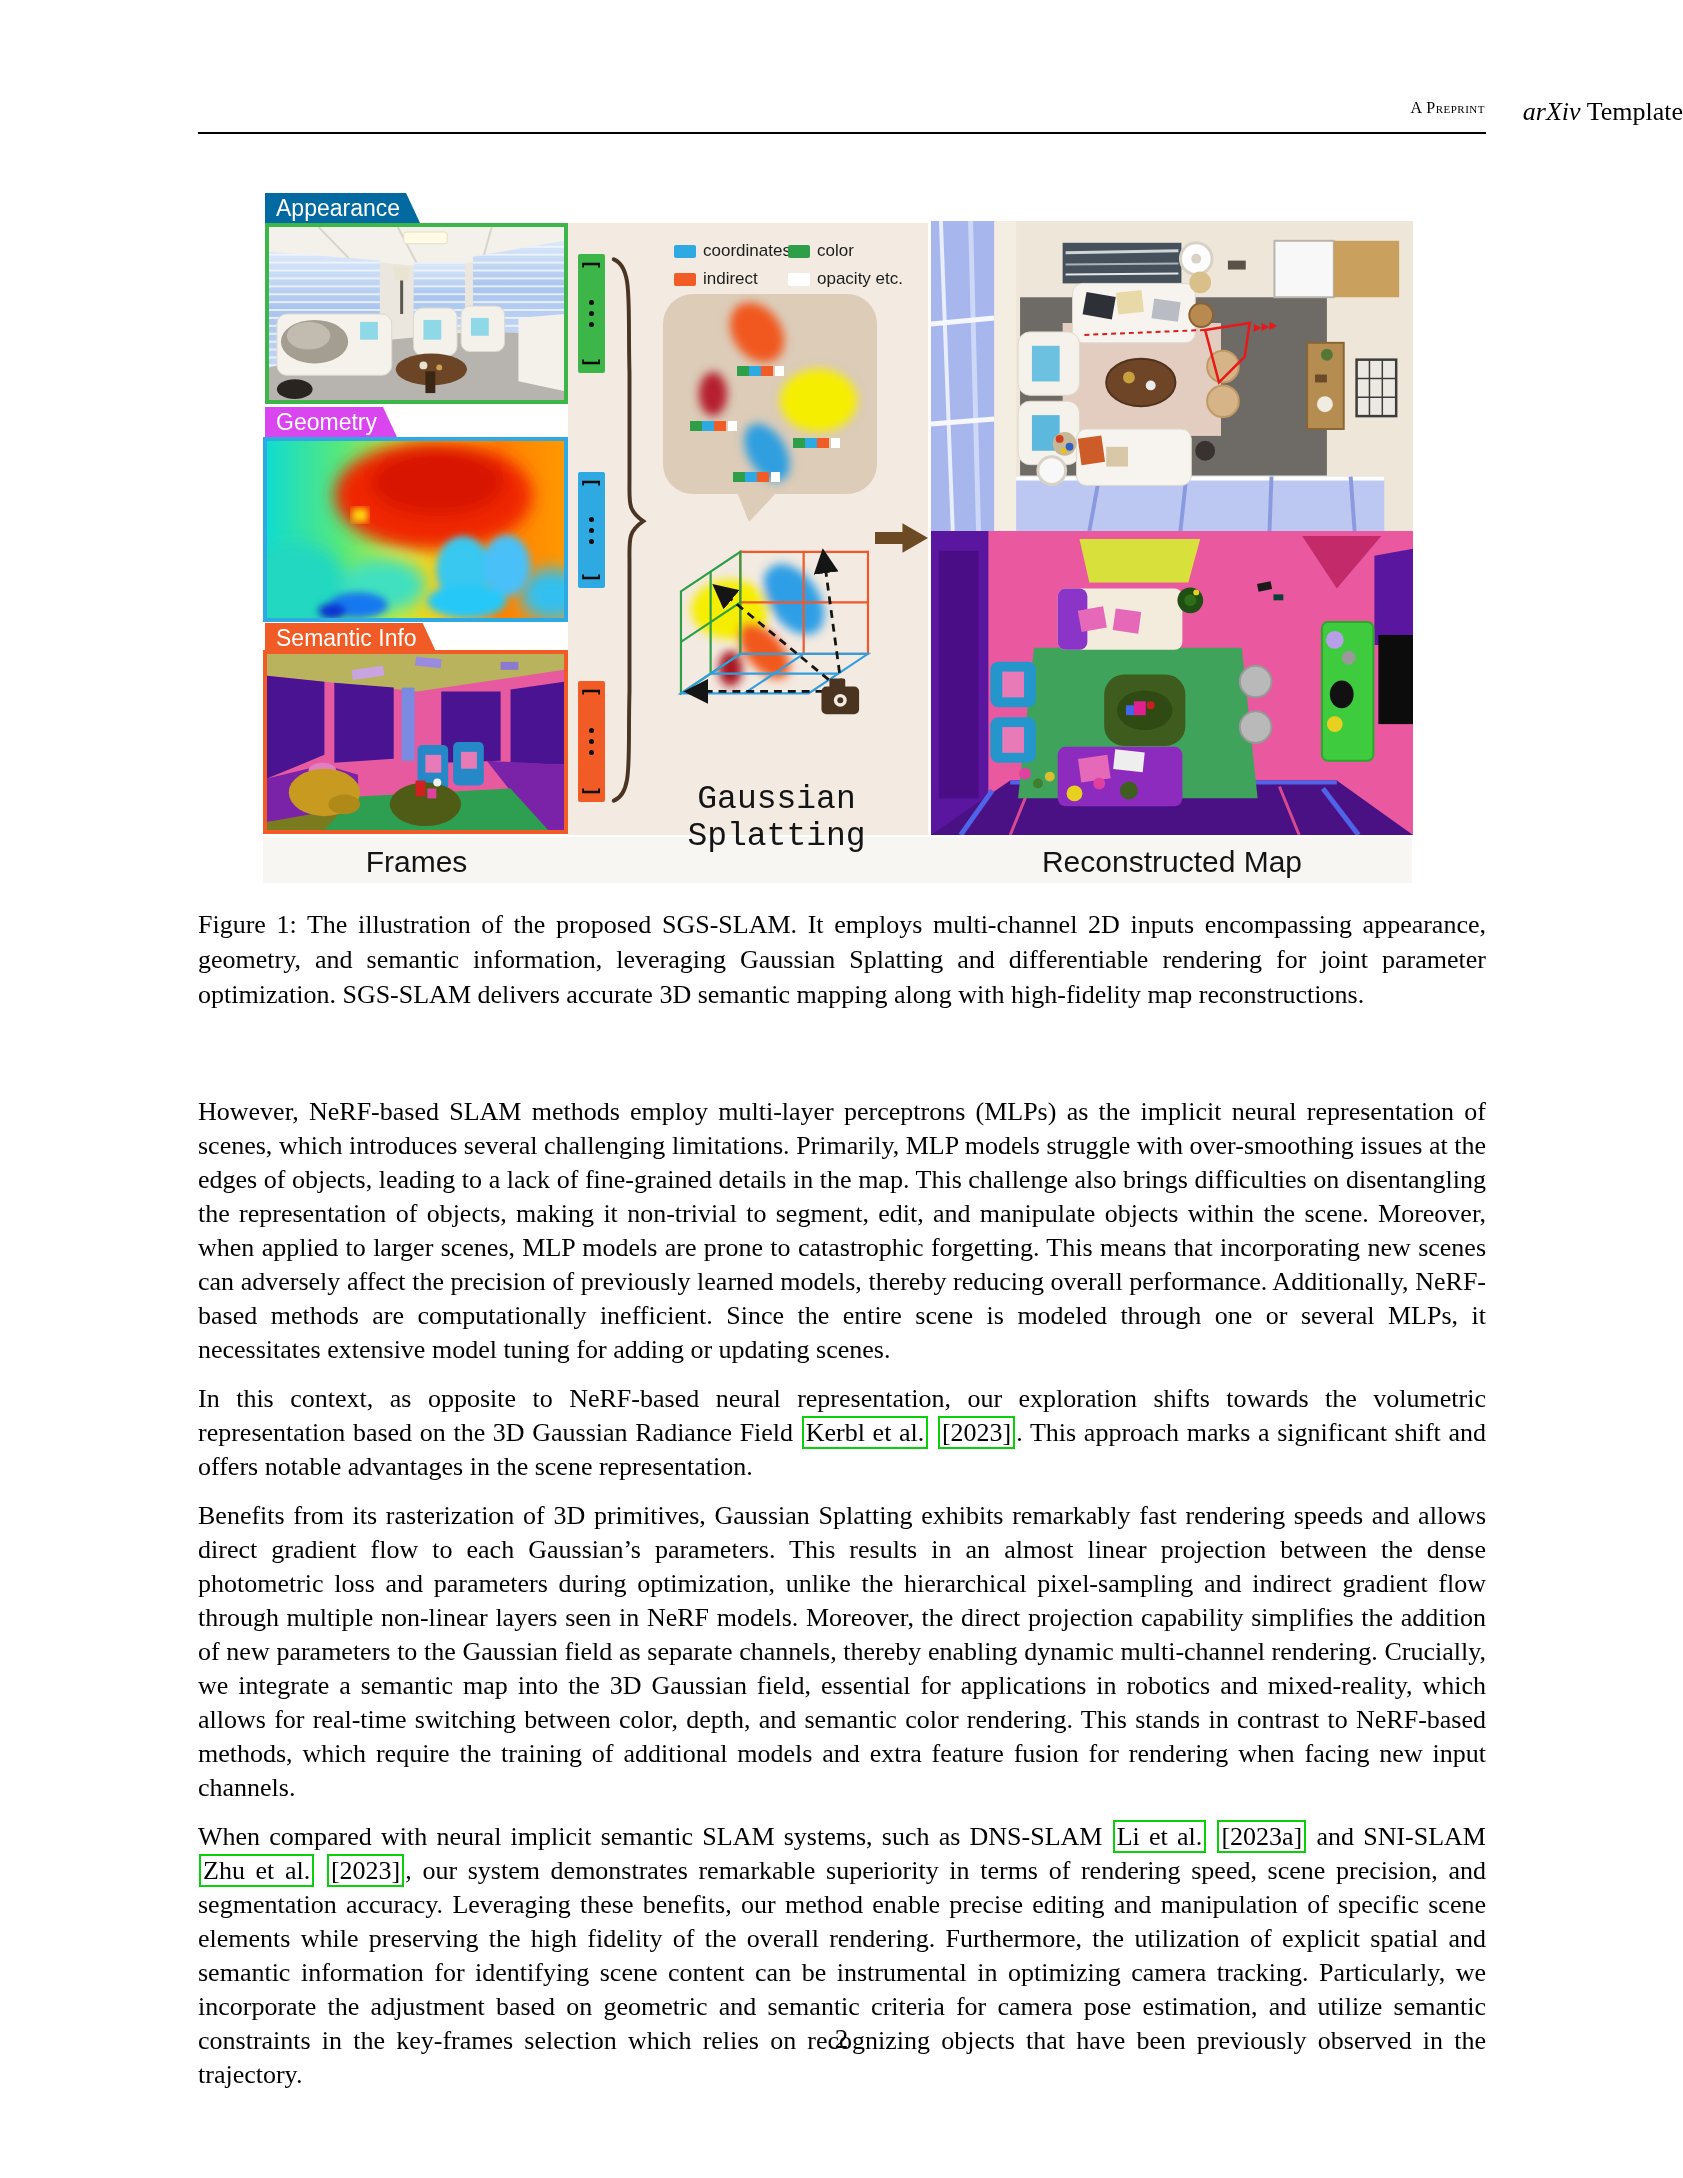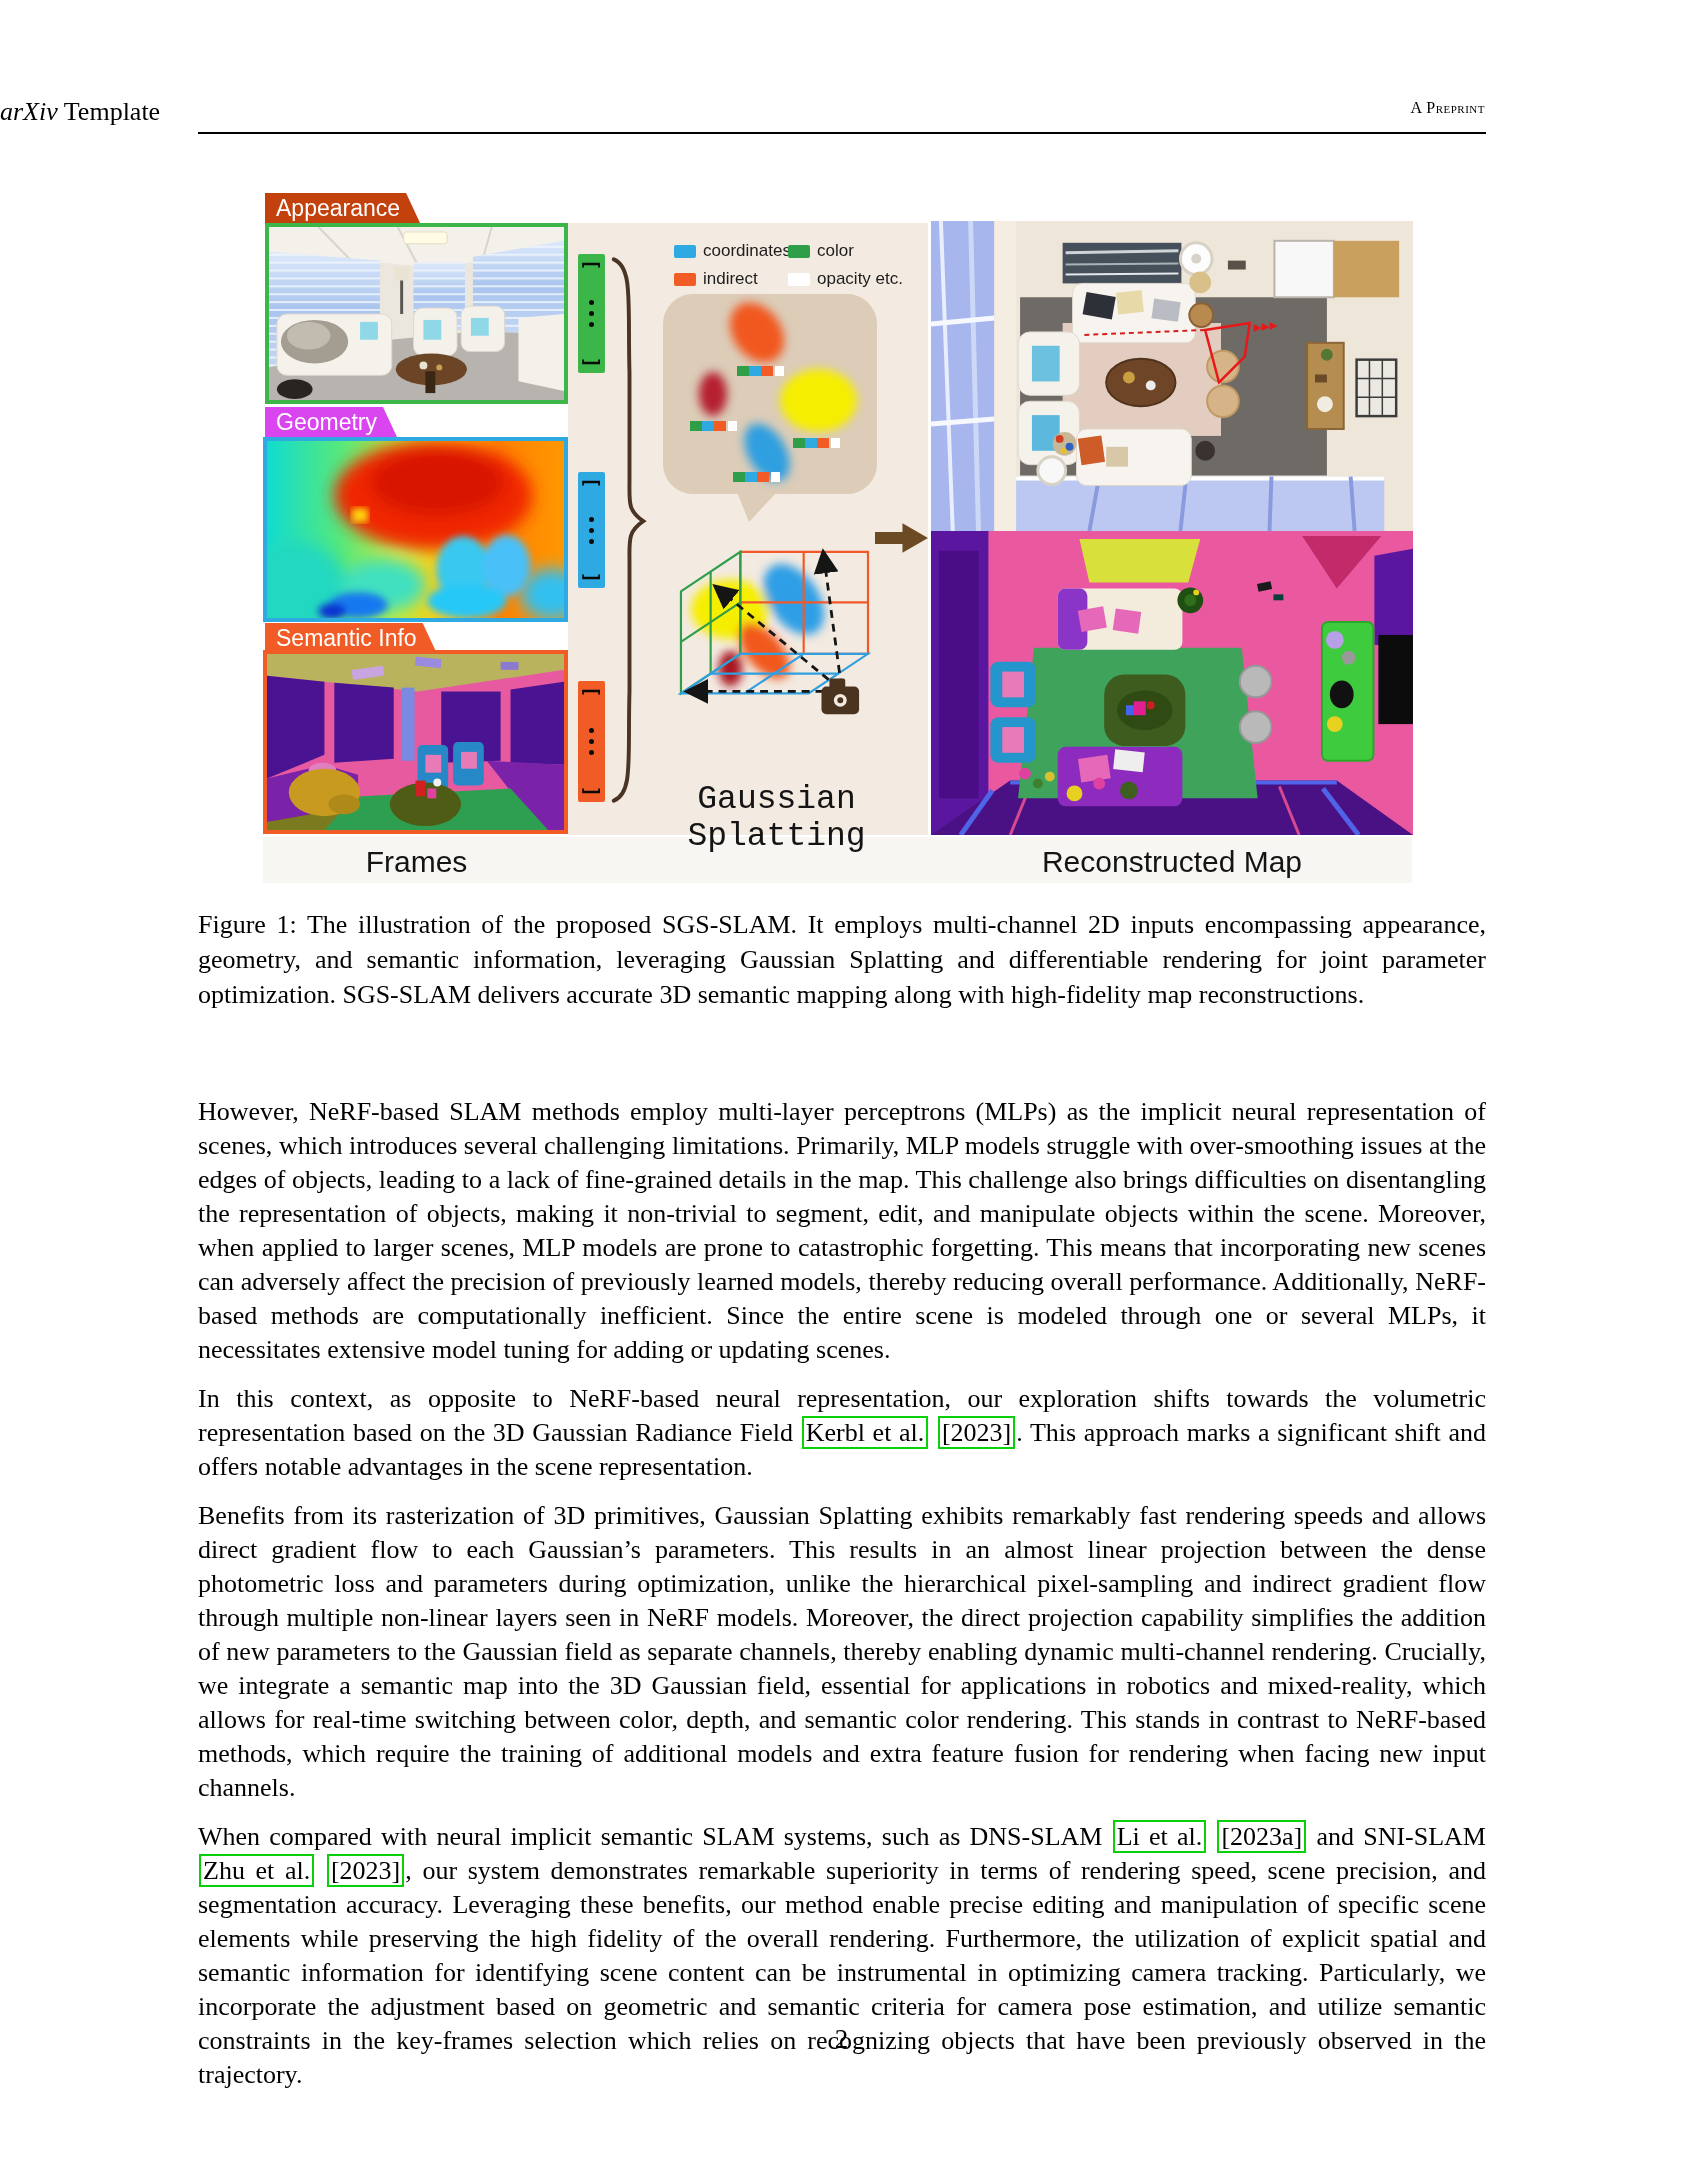--- a/index.html
+++ b/index.html
@@ -1,21 +1,21 @@
 <!DOCTYPE html>
 <html><head>
 <meta charset="utf-8">
 <style>
   html,body{margin:0;padding:0;background:#fff}
   .page{position:relative;width:1683px;height:2178px;background:#ffffff;overflow:hidden;
         font-family:"Liberation Serif","DejaVu Serif",serif;color:#000}
   .abs{position:absolute}
 
   
-  .hdr-title{position:absolute;top:97px;left:0;width:1683px;text-align:left;font-size:26px}
+  .hdr-title{position:absolute;top:97px;left:0;width:1683px;text-align:right;font-size:26px}
   .hdr-preprint{position:absolute;top:99px;right:198px;font-size:16px;font-variant:small-caps;letter-spacing:0.5px}
   .hdr-rule{position:absolute;top:132px;left:198px;width:1288px;height:2px;background:#000}
 
   
   .tab{position:absolute;height:30px;line-height:30px;color:#fff;
        font-family:"Liberation Sans","DejaVu Sans",sans-serif;font-size:23px;
        padding:0 20px 0 11px;clip-path:polygon(0 0,calc(100% - 14px) 0,100% 100%,0 100%)}
   .imgbox{position:absolute;box-sizing:border-box;border-style:solid;border-width:4px;background:#fff}
   .imgbox svg{display:block;width:100%;height:100%}
   .figlabel{position:absolute;font-family:"Liberation Sans","DejaVu Sans",sans-serif;
@@ -59,21 +59,21 @@
 <div class="page">
 
   <div class="hdr-title"><i>arXiv</i><span> Template</span></div>
   <div class="hdr-preprint">A Preprint</div>
   <div class="hdr-rule"></div>
 
   <div>
 
     <div class="band" style="left:263px;top:837px;width:1149px;height:46px"></div>
 
-    <div class="tab" style="left:265px;top:193px;background:#c2410c">Appearance</div>
+    <div class="tab" style="left:265px;top:193px;background:#0369a1">Appearance</div>
     <div class="imgbox" style="left:265px;top:223px;width:303px;height:181px;border-color:#3cb549">
       <svg viewBox="0 0 298 175" preserveAspectRatio="none">
         <rect width="298" height="175" fill="#ece7de"></rect>
         <polygon points="0,0 298,0 298,28 155,40 0,25" fill="#f4f1ea"></polygon>
         <line x1="50" y1="0" x2="85" y2="36" stroke="#d8d4ca" stroke-width="2"></line>
         <line x1="130" y1="0" x2="150" y2="38" stroke="#d8d4ca" stroke-width="2"></line>
         <line x1="225" y1="0" x2="215" y2="36" stroke="#d8d4ca" stroke-width="2"></line>
         <rect x="136" y="5" width="44" height="12" rx="3" fill="#fffbe4" stroke="#e4dcc4"></rect>
         <defs>
           <linearGradient id="blg" x1="0" y1="0" x2="0" y2="1">

